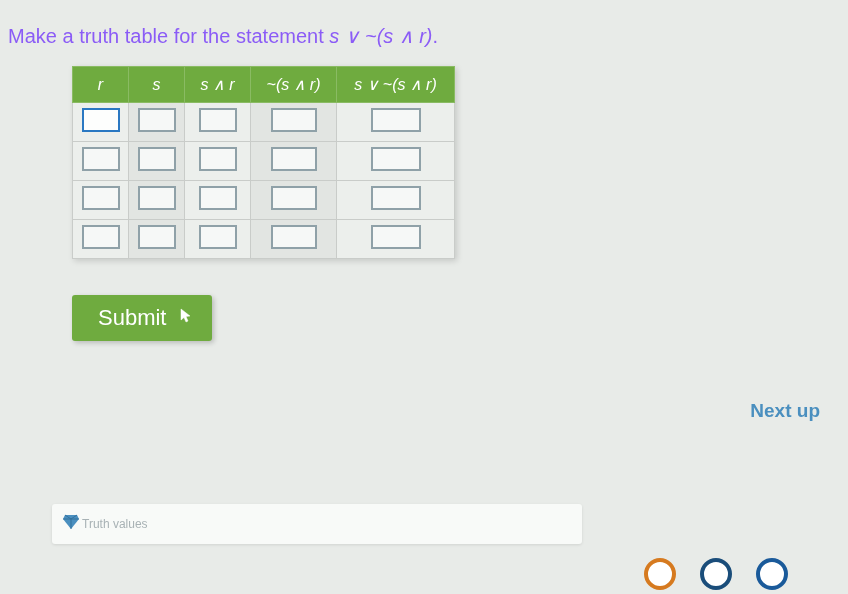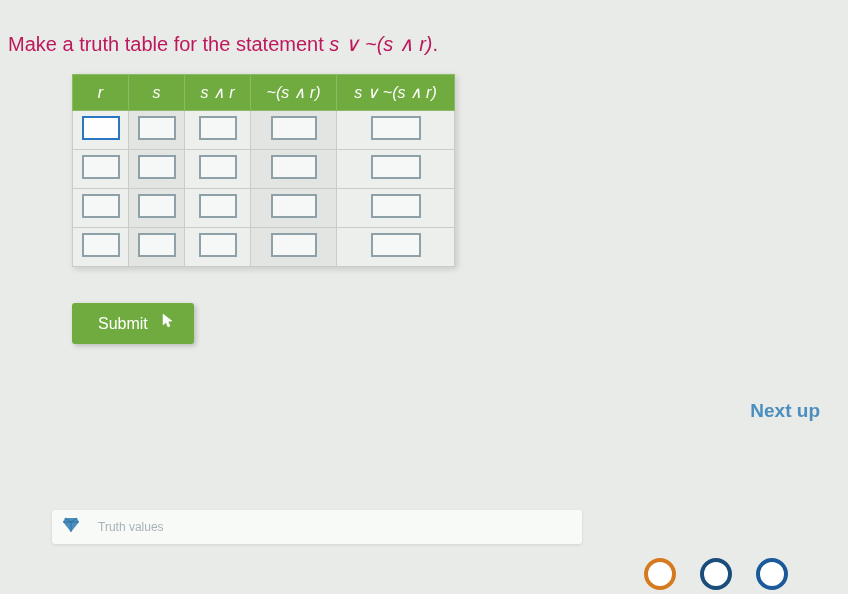--- a/index.html
+++ b/index.html
@@ -10,22 +10,22 @@
     body {
       font-family: Arial, Helvetica, sans-serif;
       background: #e8ebe8;
       width: 848px;
       height: 594px;
       overflow: hidden;
       position: relative;
     }
     .prompt {
       font-size: 20px;
-      color: #be185d;
-      padding: 32px 8px 18px 8px;
+      color: #8b5cf6;
+      padding: 24px 8px 18px 8px;
       font-weight: 500;
     }
     .prompt .ital {
       font-style: italic;
     }
     .table-wrap {
       margin-left: 72px;
       display: inline-block;
       box-shadow: 2px 2px 6px rgba(0,0,0,0.15);
     }
@@ -72,21 +72,21 @@
     }
     .submit-row {
       margin-left: 72px;
       margin-top: 32px;
     }
     .submit-btn {
       background: #6fab3f;
       color: #fff;
       border: none;
       padding: 10px 20px 10px 26px;
-      font-size: 16px;
+      font-size: 22px;
       border-radius: 3px;
       cursor: pointer;
       display: inline-flex;
       align-items: center;
       gap: 10px;
       box-shadow: 2px 2px 5px rgba(0,0,0,0.2);
     }
     .cursor-icon {
       font-size: 16px;
       line-height: 1;
@@ -105,28 +105,28 @@
     }
     .next-up-sub {
       color: #6b7579;
       font-size: 16px;
     }
     .bottom-row {
       position: absolute;
       left: 52px;
       bottom: 50px;
       width: 530px;
-      height: 34px;
+      height: 40px;
       background: #f8faf8;
       border-radius: 3px;
       display: flex;
       align-items: center;
       padding: 0 10px;
       box-shadow: 0 1px 3px rgba(0,0,0,0.1);
-      gap: 18px;
+      gap: 2px;
     }
     .diamond-icon {
       color: #4a8fbf;
       font-size: 16px;
     }
     .bottom-label {
       color: #a8b2b5;
       font-size: 12px;
     }
     .circles {

